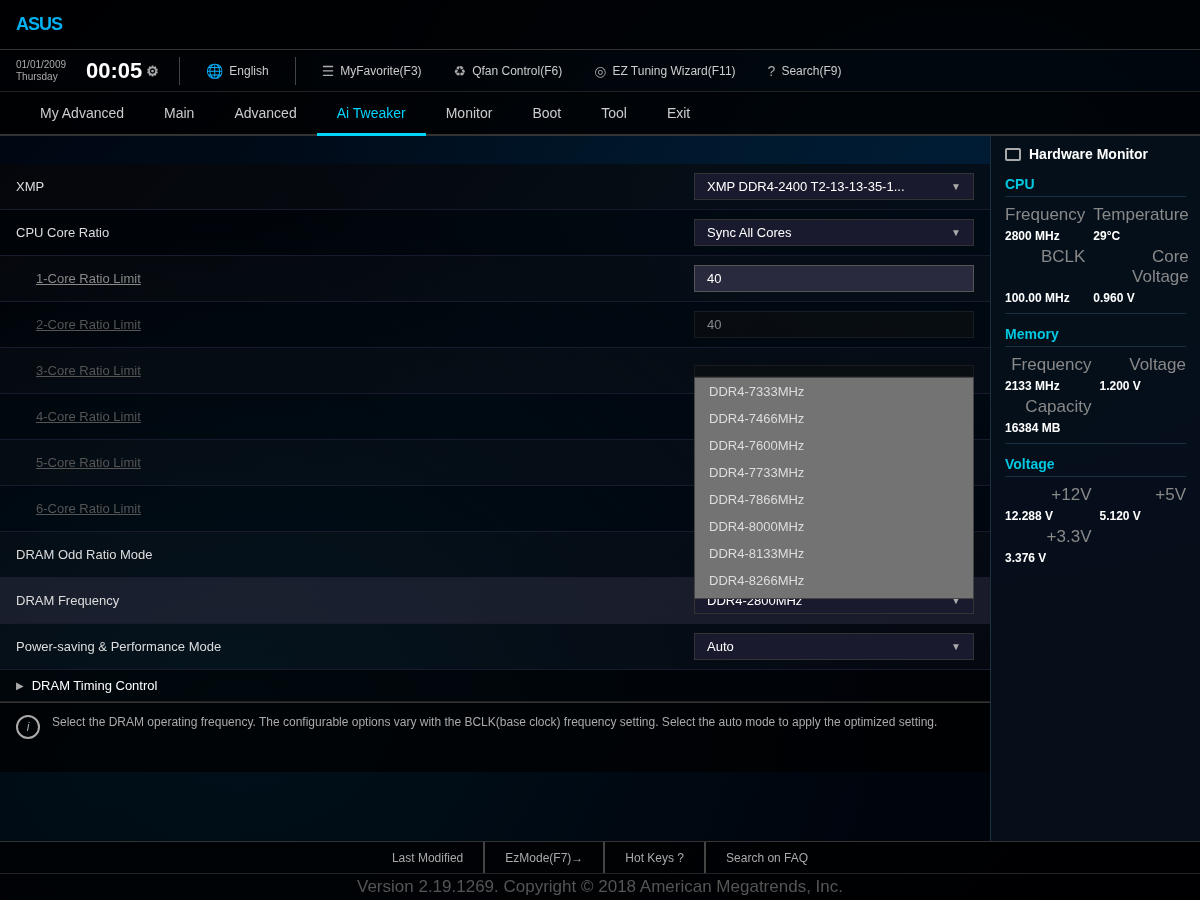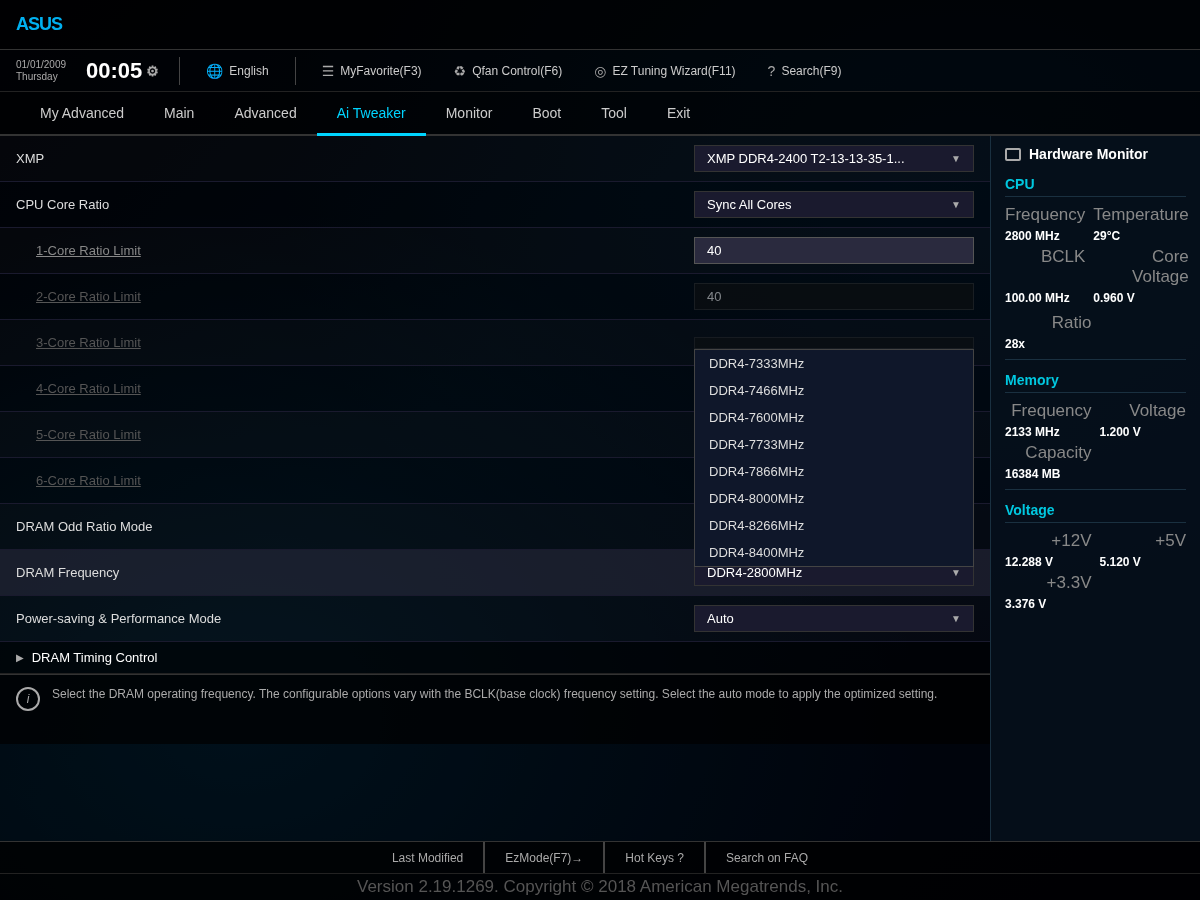--- a/index.html
+++ b/index.html
@@ -131,20 +131,21 @@
       flex: 1;
       overflow: hidden;
     }
 
     
     .left-panel {
       flex: 1;
       overflow-y: auto;
       background: rgba(0,0,0,0.6);
       padding: 0;
+      margin-top: 28px;
     }
 
     .settings-row {
       display: flex;
       align-items: center;
       border-bottom: 1px solid #1a1a2e;
       min-height: 46px;
       padding: 6px 16px;
       position: relative;
     }
@@ -183,21 +184,21 @@
     
     .dropdown-container {
       position: relative;
     }
 
     .dropdown-list {
       position: absolute;
       top: 100%;
       left: 0;
       right: 0;
-      background: #0f172a;
+      background: #737373;
       border: 1px solid #444;
       z-index: 100;
       min-width: 280px;
     }
 
     .dropdown-item {
       padding: 6px 14px;
       font-size: 13px;
       color: #ddd;
       cursor: pointer;
@@ -445,20 +446,21 @@
           </div>
 
           <div class="dropdown-list">
             <div class="dropdown-list-scroll">
               <div class="dropdown-item">DDR4-7333MHz</div>
               <div class="dropdown-item">DDR4-7466MHz</div>
               <div class="dropdown-item">DDR4-7600MHz</div>
               <div class="dropdown-item">DDR4-7733MHz</div>
               <div class="dropdown-item">DDR4-7866MHz</div>
               <div class="dropdown-item">DDR4-8000MHz</div>
+              <div class="dropdown-item">DDR4-8133MHz</div>
               <div class="dropdown-item">DDR4-8266MHz</div>
               <div class="dropdown-item">DDR4-8400MHz</div>
 
             </div>
           </div>
         </div>
       </div>
 
       <div class="settings-row indented grayed">
         <span class="setting-name">4-Core Ratio Limit</span>
@@ -514,26 +516,20 @@
       <div class="hw-grid">
         <div class="hw-label">Frequency</div>
         <div class="hw-label">Temperature</div>
         <div class="hw-value">2800 MHz</div>
         <div class="hw-value">29°C</div>
         <div class="hw-label">BCLK</div>
         <div class="hw-label">Core Voltage</div>
         <div class="hw-value">100.00 MHz</div>
         <div class="hw-value">0.960 V</div>
       </div>
-      <div class="hw-grid">
-        <div class="hw-label">Ratio</div>
-        <div></div>
-        <div class="hw-value">28x</div>
-        <div></div>
-      </div>
 
       <div class="hw-divider"></div>
 
       <div class="hw-section-title">Memory</div>
       <div class="hw-grid">
         <div class="hw-label">Frequency</div>
         <div class="hw-label">Voltage</div>
         <div class="hw-value">2133 MHz</div>
         <div class="hw-value">1.200 V</div>
         <div class="hw-label">Capacity</div>

